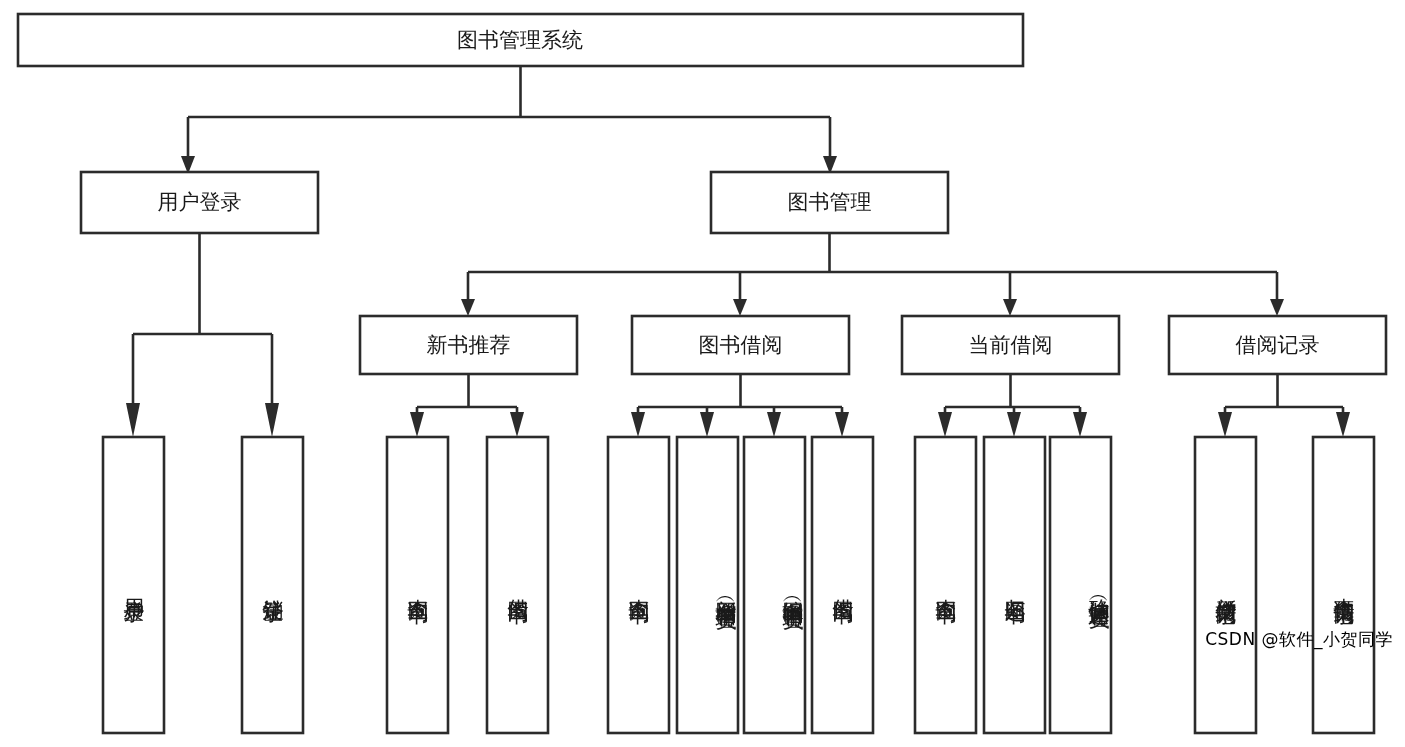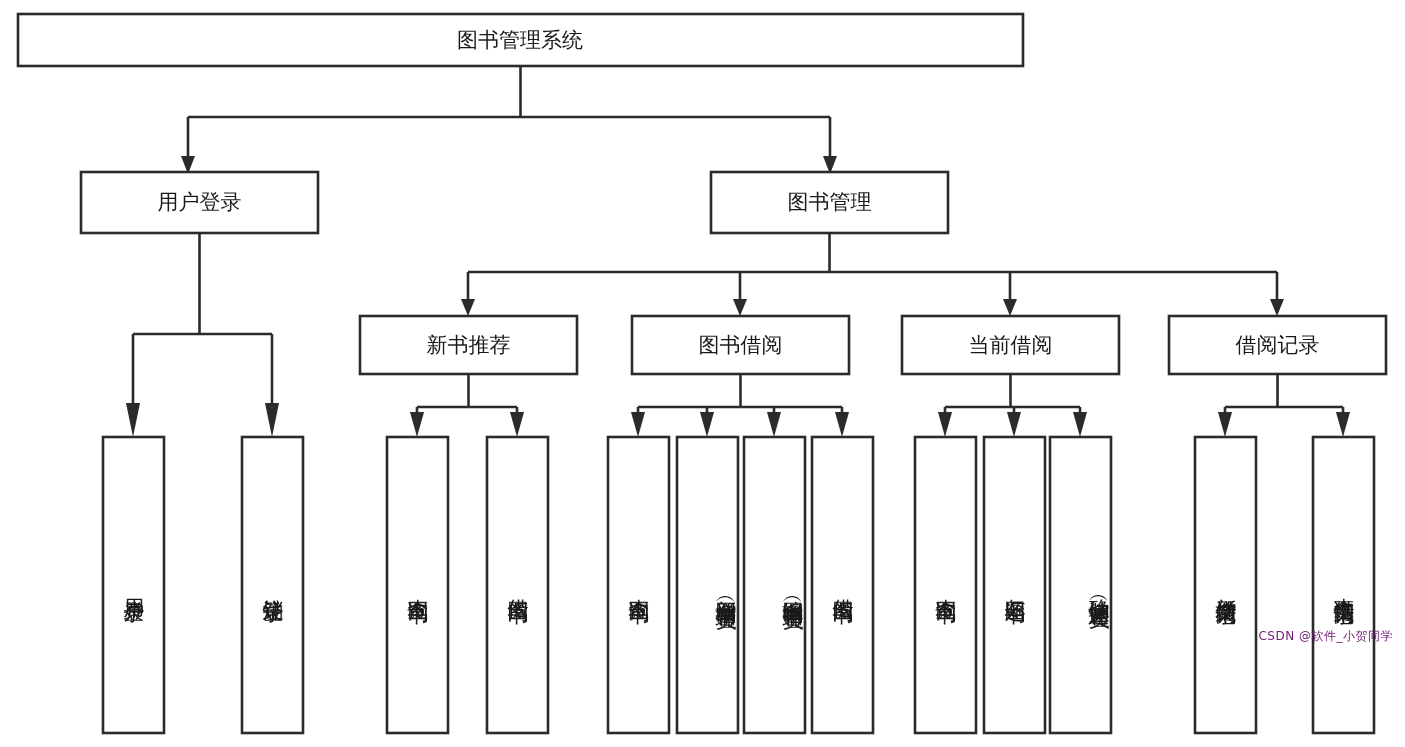--- a/index.html
+++ b/index.html
@@ -61,24 +61,24 @@
     display: flex;
     align-items: center;
     justify-content: center;
     text-align: center;
     white-space: nowrap;
     pointer-events: none;
   }
   .watermark {
     position: absolute;
     right: 12px;
-    bottom: 6px;
-    font-family: "DejaVu Sans", "Liberation Sans", sans-serif;
-    font-size: 12px;
-    color: #701a75;
+    bottom: 0;
+    font-family: "DejaVu Sans", "Liberation Sans", sans-serif;
+    font-size: 17px;
+    color: #000000;
     letter-spacing: 0.5px;
     white-space: nowrap;
   }
 </style>
 </head>
 <body>
 
 <div id="diagram-root">
 
   <svg id="tree-svg" viewBox="0 0 1405 747">

